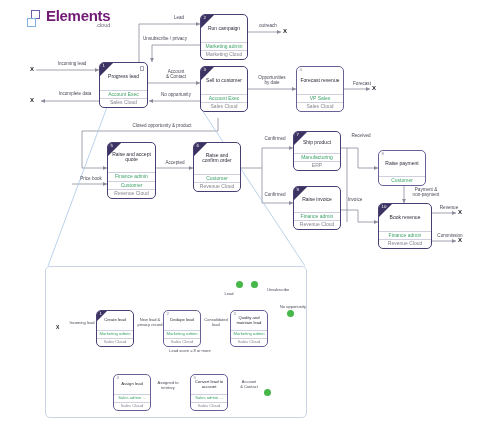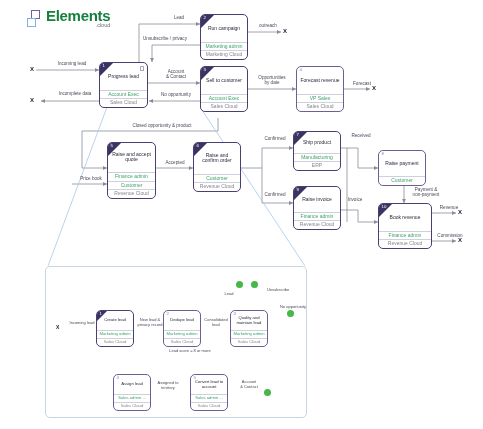--- a/index.html
+++ b/index.html
@@ -13,21 +13,21 @@
   #root { position: relative; width: 483px; height: 429px; background:#fff; }
 
   svg.layer { position:absolute; left:0; top:0; width:483px; height:429px; overflow:visible; }
   .edges { z-index: 1; }
 
   
   .logo { position:absolute; display:flex; align-items:flex-end; }
   .logo .marks { position:relative; }
   .logo .sq { position:absolute; border:1.4px solid #6f5fa8; background:#fff; }
   .logo .sq2 { border-color:#7fb2e0; }
-  .logo .txt { font-weight:bold; color:#15803d; letter-spacing:-0.3px; line-height:1; }
+  .logo .txt { font-weight:bold; color:#701a75; letter-spacing:-0.3px; line-height:1; }
   .logo .sub { color:#6a6a78; line-height:1; text-align:right; }
 
   .logo-main .marks { width:16px; height:20px; }
   .logo-main .sqA { width:9px; height:9px; left:4px; top:0px; }
   .logo-main .sqB { width:9px; height:9px; left:0px; top:8px; }
   .logo-main .txt { font-size:15px; }
   .logo-main .sub { font-size:5.5px; margin-bottom:1px; }
 
   .logo-inset .marks { width:13px; height:16px; }
   .logo-inset .sqA { width:7px; height:7px; left:3.5px; top:0px; }

